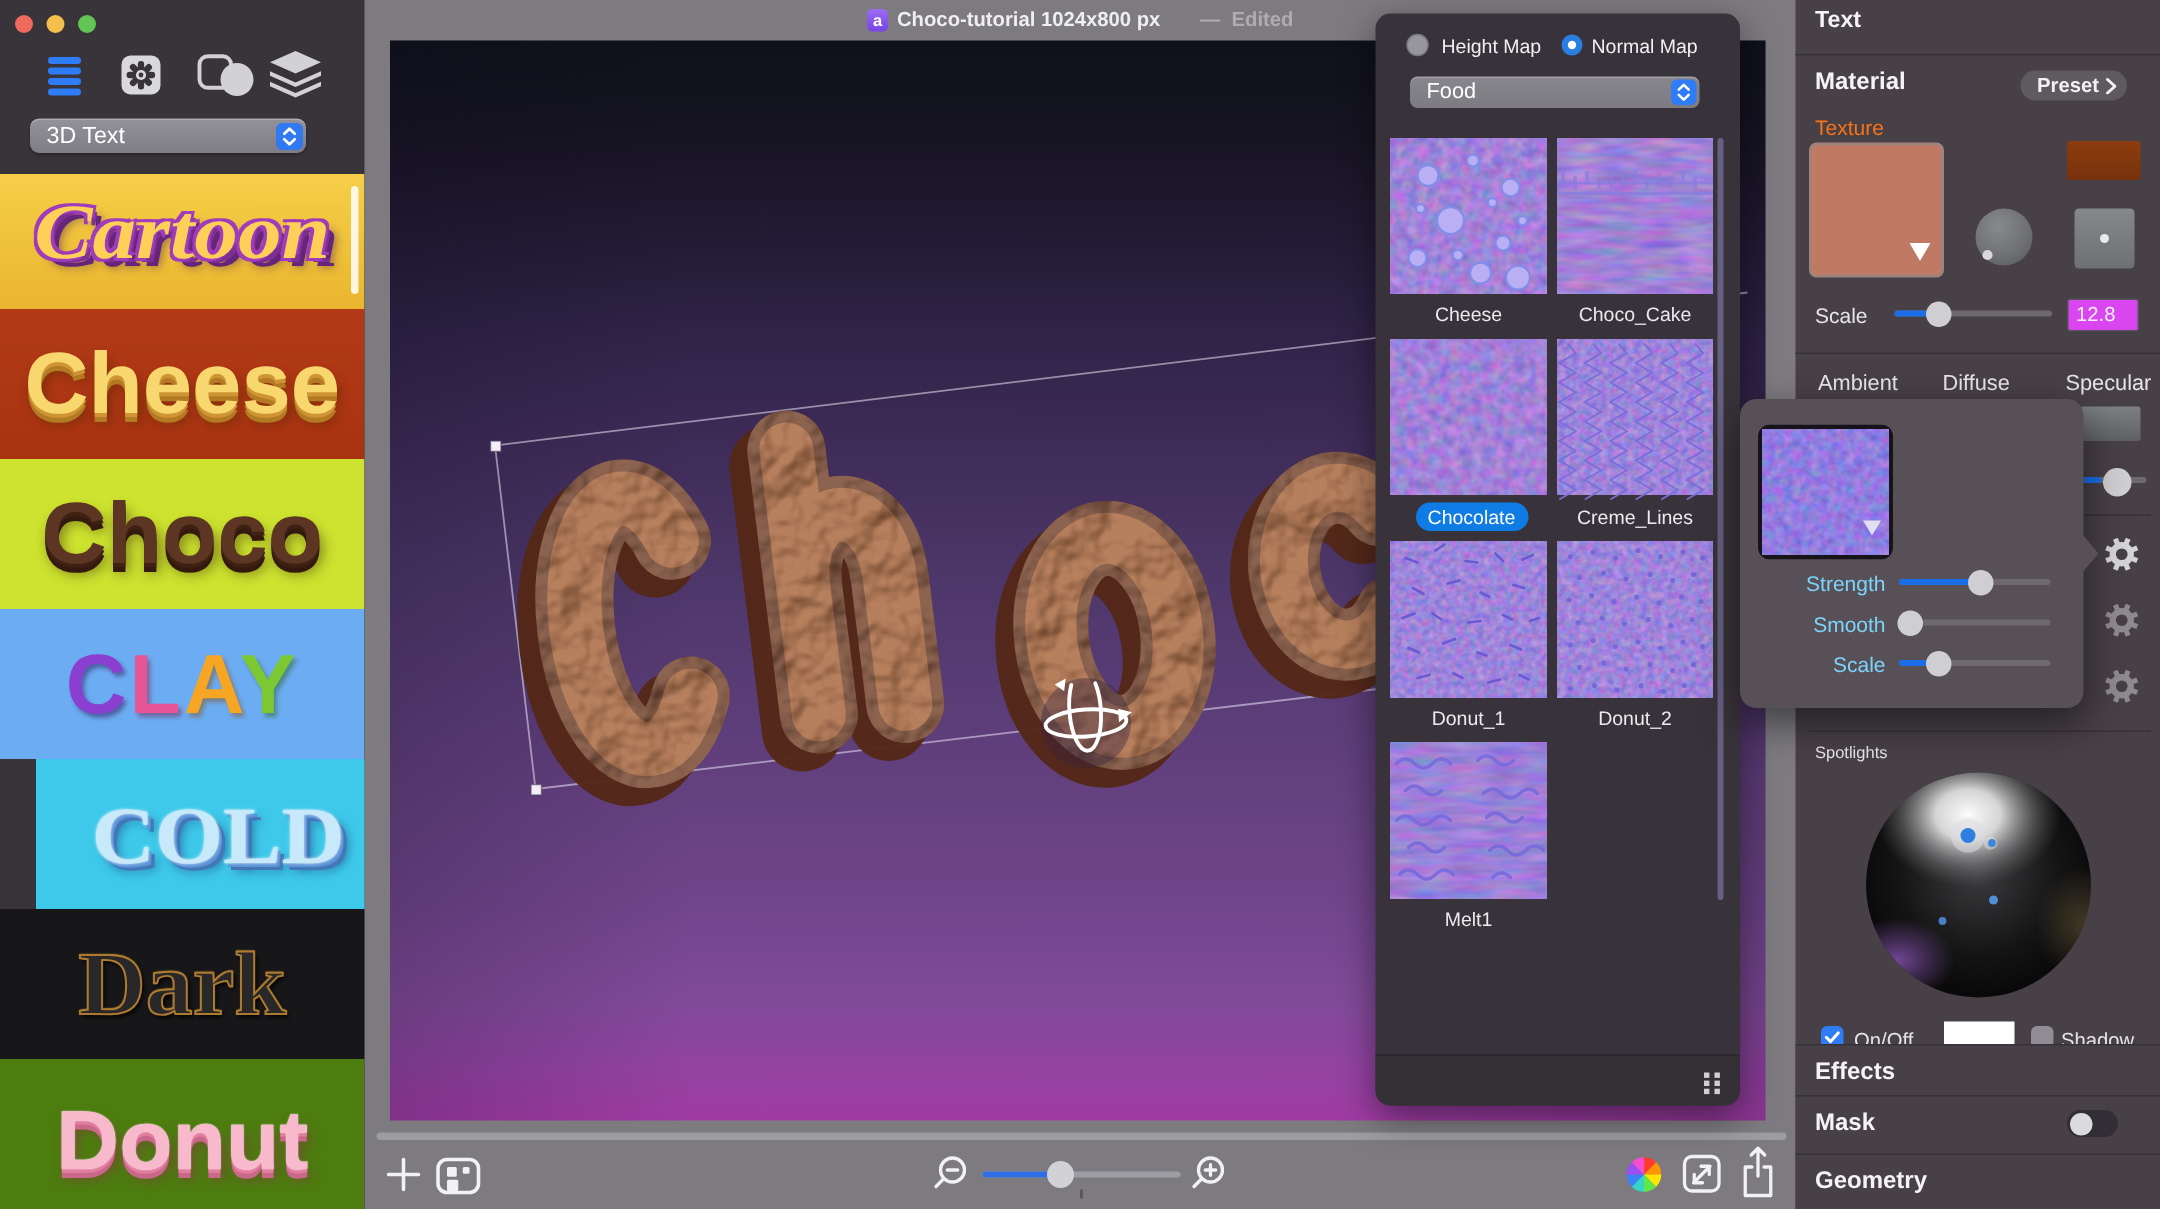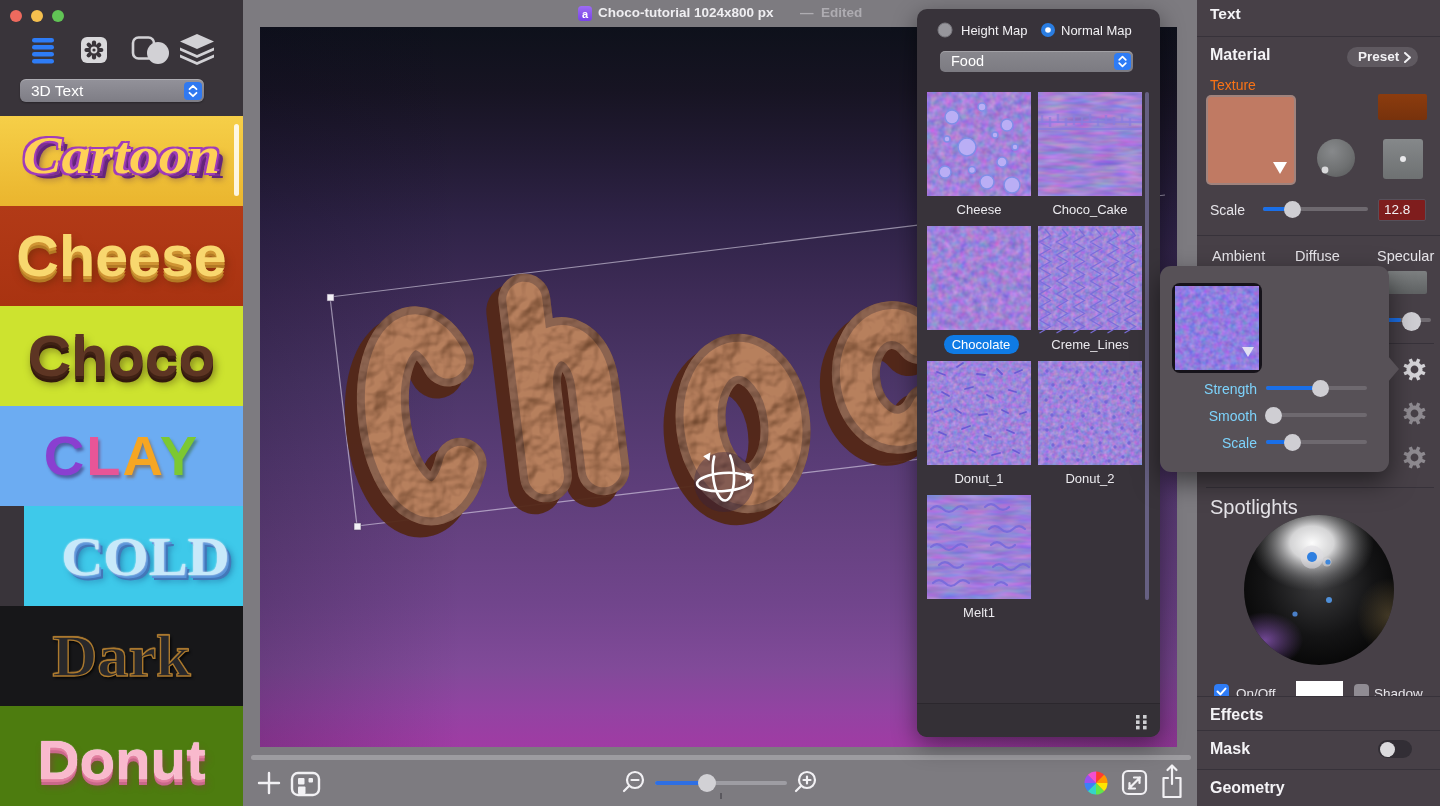--- a/index.html
+++ b/index.html
@@ -431,21 +431,21 @@
     <circle cx="24" cy="24" r="19" fill="url(#sphG)"></circle>
     <circle cx="13" cy="36" r="3.4" fill="#d9d9db"></circle>
   </svg>
   <div class="abs" style="left:186px;top:139px;width:40px;height:40px;border-radius:3px;background:linear-gradient(180deg,#848985,#6d726e);background:linear-gradient(180deg,#85888a,#6e7172);">
     <div style="position:absolute;left:17px;top:17px;width:6px;height:6px;border-radius:50%;background:#e9e9eb;"></div>
   </div>
   <div class="rlab" style="left:13px;top:202px;">Scale</div>
   <div class="track" style="left:66px;top:207px;width:105px;"></div>
   <div class="trackfill" style="left:66px;top:207px;width:29px;"></div>
   <div class="knob" style="left:87px;top:200.5px;"></div>
-  <div class="abs" style="left:181px;top:199px;width:46px;height:20px;background:#7f1d1d;border:1px solid #56505a;border-radius:2px;">
+  <div class="abs" style="left:181px;top:199px;width:46px;height:20px;background:#d946ef;border:1px solid #56505a;border-radius:2px;">
     <span style="position:absolute;left:5px;top:2px;font-size:13.5px;color:#f2f1f4;">12.8</span>
   </div>
   <div class="sep" style="left:0;top:235px;width:243px;"></div>
   <div class="rlab" style="left:15px;top:248px;font-size:14.5px;">Ambient</div>
   <div class="rlab" style="left:98px;top:248px;font-size:14.5px;">Diffuse</div>
   <div class="rlab" style="left:180px;top:248px;font-size:14.5px;">Specular</div>
   <div class="abs" style="left:190px;top:271px;width:40px;height:23px;border-radius:2px;background:linear-gradient(180deg,#7d8081,#5f6263);"></div>
   <div class="track" style="left:186px;top:318px;width:48px;"></div>
   <div class="trackfill" style="left:186px;top:318px;width:18px;"></div>
   <div class="knob" style="left:205px;top:311.5px;width:19px;height:19px;"></div>
@@ -489,21 +489,21 @@
           <line x1="-2.83" y1="6.84" x2="-4.29" y2="10.35"></line>
           <line x1="-6.84" y1="2.83" x2="-10.35" y2="4.29"></line>
           <line x1="-6.84" y1="-2.83" x2="-10.35" y2="-4.29"></line>
           <line x1="-2.83" y1="-6.84" x2="-4.29" y2="-10.35"></line>
           <line x1="2.83" y1="-6.84" x2="4.29" y2="-10.35"></line>
           <line x1="6.84" y1="-2.83" x2="10.35" y2="-4.29"></line>
         </g>
       </g>
     </svg>
   <div class="sep" style="left:9px;top:487px;width:228px;"></div>
-  <div class="rlab" style="left:13px;top:496px;font-size:20px;text-align:center;">Spotlights</div>
+  <div class="rlab" style="left:13px;top:496px;font-size:11px;text-align:center;">Spotlights</div>
   <svg class="abs" style="left:40px;top:508px;" width="165" height="165" viewBox="0 0 165 165">
     <defs>
       <radialGradient id="ballBase" cx="50%" cy="45%" r="60%">
           <stop offset="0%" stop-color="#3c3c3e"></stop>
           <stop offset="60%" stop-color="#141415"></stop>
           <stop offset="100%" stop-color="#050505"></stop>
         </radialGradient>
       <radialGradient id="ballGlow" cx="50%" cy="50%" r="50%">
           <stop offset="0%" stop-color="#fcfcfc"></stop>
           <stop offset="35%" stop-color="#e9e9ea" stop-opacity=".9"></stop>

